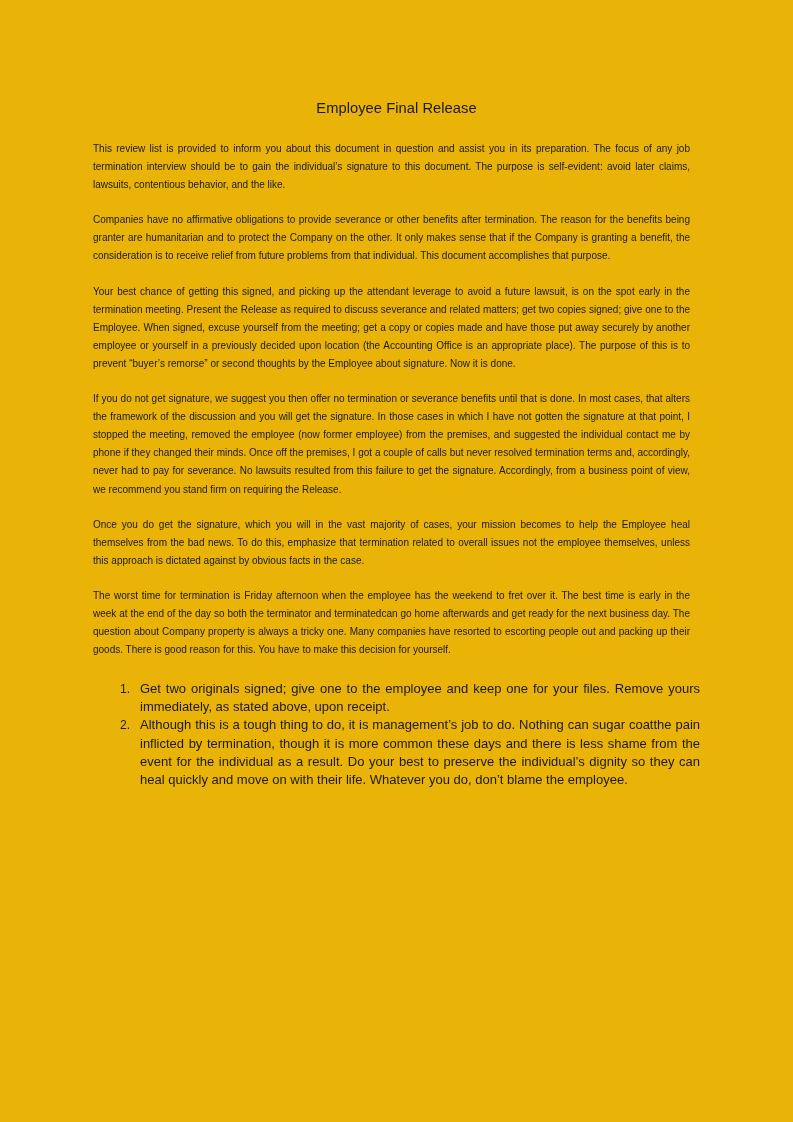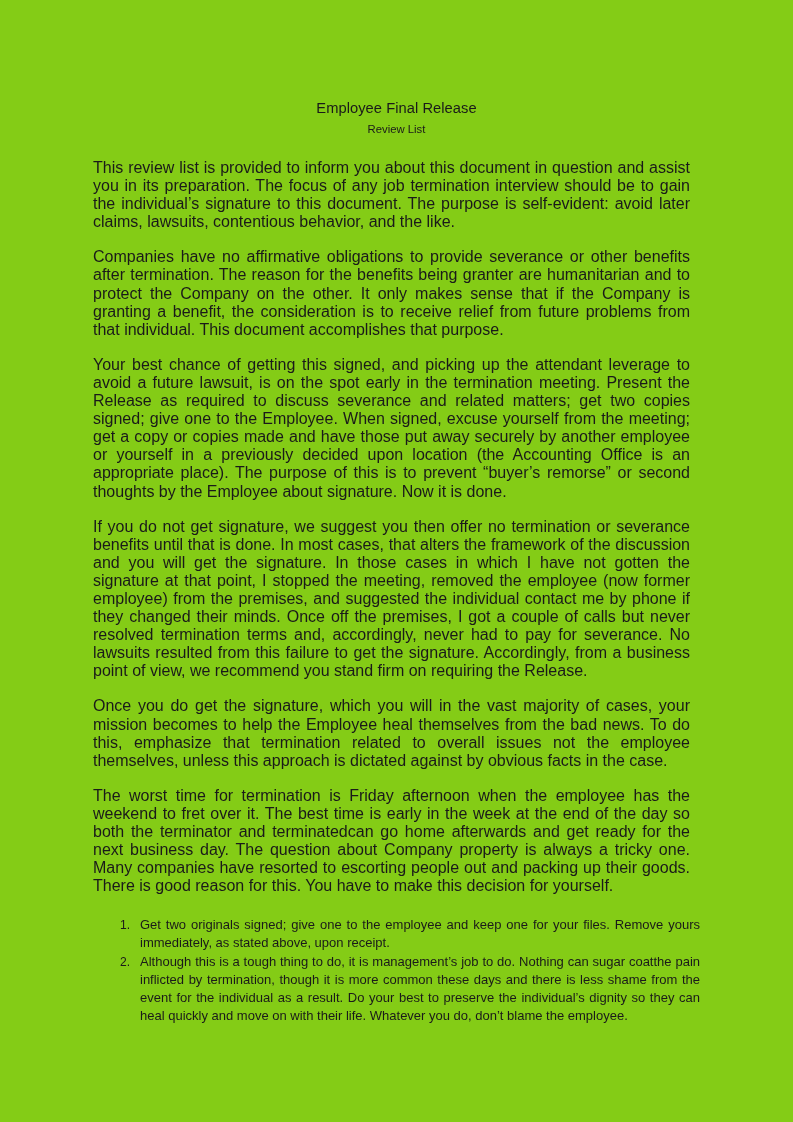--- a/index.html
+++ b/index.html
@@ -8,21 +8,21 @@
     background: #ffffff;
   }
   body {
     font-family: "Liberation Sans", sans-serif;
     color: #1a1a1a;
   }
   .page {
     position: relative;
     width: 793px;
     height: 1122px;
-    background: #84cc16;
+    background: #eab308;
     overflow: hidden;
     box-sizing: border-box;
   }
   .content {
     position: absolute;
     left: 93px;
     top: 0;
     width: 607px;
   }
   .doc-title {
@@ -40,21 +40,21 @@
     line-height: 16px;
     margin: 0;
     padding-top: 3px;
     font-weight: normal;
   }
   .body-block {
     padding-top: 22px;
   }
   p.para {
     margin: 0 10px 17px 0;
-    font-size: 16px;
+    font-size: 10px;
     line-height: 18.1px;
     text-align: justify;
     text-justify: inter-word;
     -webkit-hyphens: none;
     hyphens: none;
   }
   p.para:last-child {
     margin-bottom: 0;
   }
   ol.numbered-list {
@@ -84,21 +84,20 @@
   }
 </style>
 </head>
 <body>
 
 <div class="page">
   <div class="content">
 
     <h1 class="doc-title">Employee Final Release</h1>
 
-    <div class="doc-subtitle">Review List</div>
 
     <div class="body-block">
       <p class="para">This review list is provided to inform you about this document in question and assist you in its preparation.  The focus of any job termination interview should be to gain the individual’s signature to this document.  The purpose is self-evident: avoid later claims, lawsuits, contentious behavior, and the like.</p>
       <p class="para">Companies have no affirmative obligations to provide severance or other benefits after termination.  The reason for the benefits being granter are humanitarian and to protect the Company on the other.  It only makes sense that if the Company is granting a benefit, the consideration is to receive relief from future problems from that individual.  This document accomplishes that purpose.</p>
       <p class="para">Your best chance of getting this signed, and picking up the attendant leverage to avoid a future lawsuit, is on the spot early in the termination meeting.  Present the Release as required to discuss severance and related matters; get two copies signed; give one to the Employee.   When signed, excuse yourself from the meeting; get a copy or copies made and have those put away securely by another employee or yourself in a previously decided upon location (the Accounting Office is an appropriate place).  The purpose of this is to prevent “buyer’s remorse” or second thoughts by the Employee about signature.  Now it is done.</p>
       <p class="para">If you do not get signature, we suggest you then offer no termination or severance benefits until that is done.  In most cases, that alters the framework of the discussion and you will get the signature.  In those cases in which I have not gotten the signature at that point, I stopped the meeting, removed the employee (now former employee) from the premises, and suggested the individual contact me by phone if they changed their minds.  Once off the premises, I got a couple of calls but never resolved termination terms and, accordingly, never had to pay for severance.  No lawsuits resulted from this failure to get the signature.  Accordingly, from a business point of view, we recommend you stand firm on requiring the Release.</p>
       <p class="para">Once you do get the signature, which you will in the vast majority of cases, your mission becomes to help the Employee heal themselves from the bad news.  To do this, emphasize that termination related to overall issues not the employee themselves, unless this approach is dictated against by obvious facts in the case.</p>
       <p class="para">The worst time for termination is Friday afternoon when the employee has the weekend to fret over it.  The best time is early in the week at the end of the day so both the terminator and terminatedcan go home afterwards and get ready for the next business day.   The question about Company property is always a tricky one.  Many companies have resorted to escorting people out and packing up their goods.  There is good reason for this.  You have to make this decision for yourself.</p>
     </div>
 

